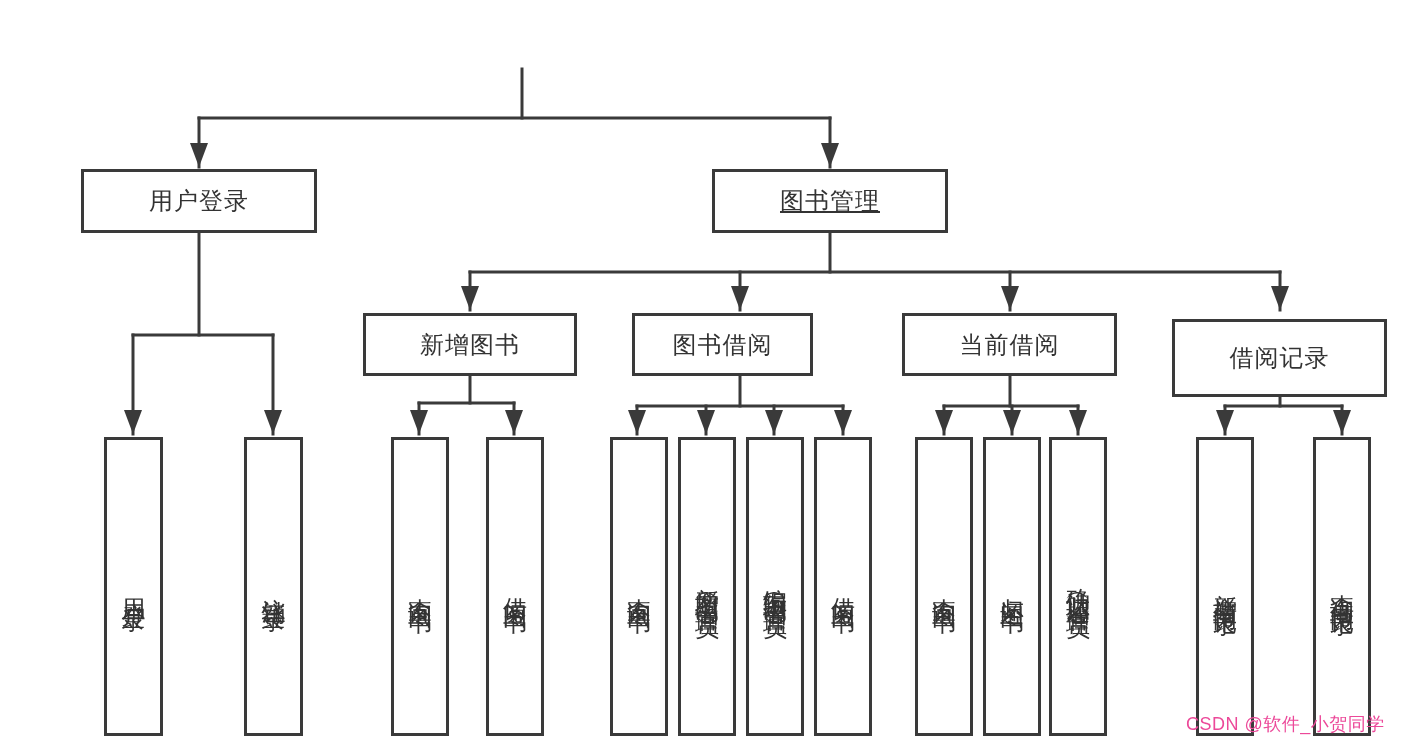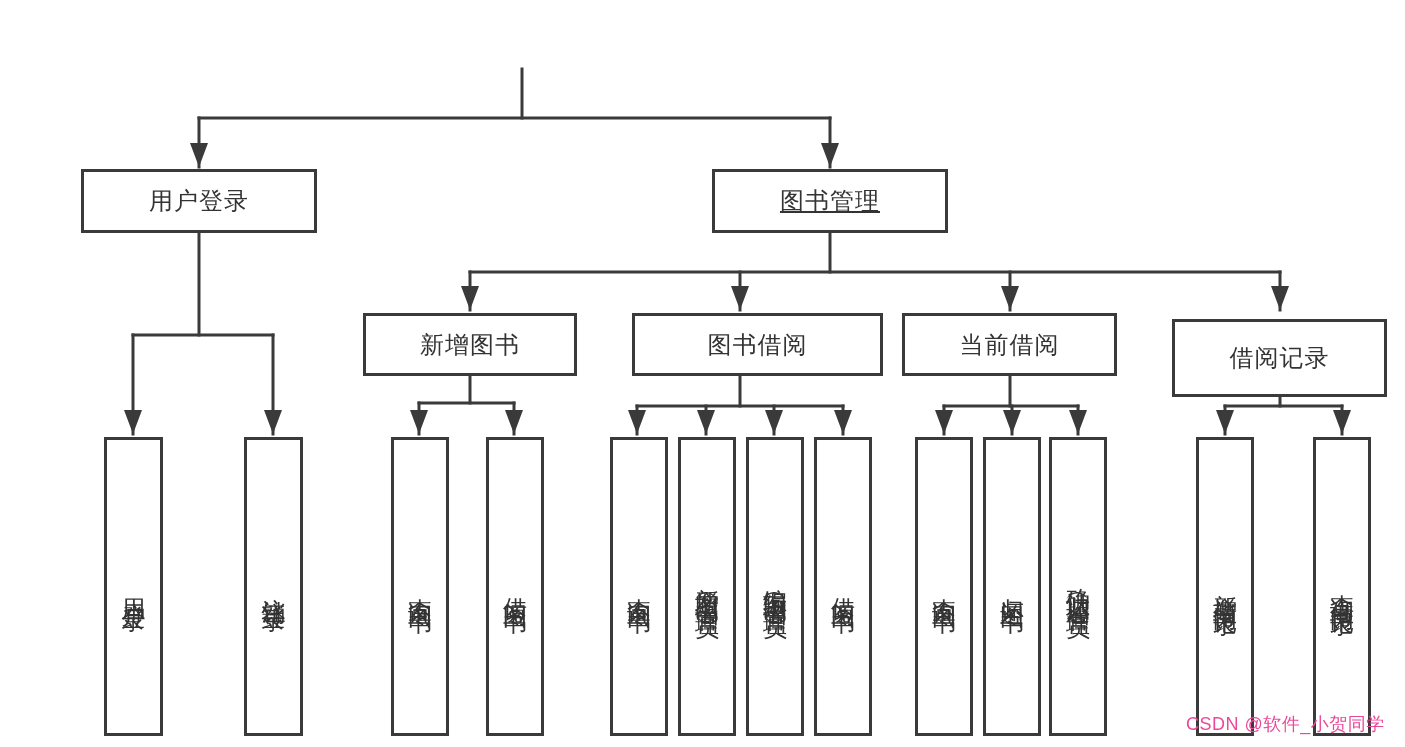--- a/index.html
+++ b/index.html
@@ -106,21 +106,21 @@
   <div class="node h" style="left:81px; top:169px; width:236px; height:64px;">
     <span>用户登录</span>
   </div>
   <div class="node h" style="left:712px; top:169px; width:236px; height:64px;text-decoration:underline;">
     <span>图书管理</span>
   </div>
 
   <div class="node h" style="left:363px; top:313px; width:214px; height:63px;">
     <span>新增图书</span>
   </div>
-  <div class="node h" style="left:632px; top:313px; width:251px; height:63px;">
+  <div class="node h" style="left:632px; top:313px; width:181px; height:63px;">
     <span>图书借阅</span>
   </div>
   <div class="node h" style="left:902px; top:313px; width:215px; height:63px;">
     <span>当前借阅</span>
   </div>
   <div class="node h" style="left:1172px; top:319px; width:215px; height:78px;">
     <span>借阅记录</span>
   </div>
 
   <div class="node v" style="left:104px; top:437px; width:59px; height:299px;">

